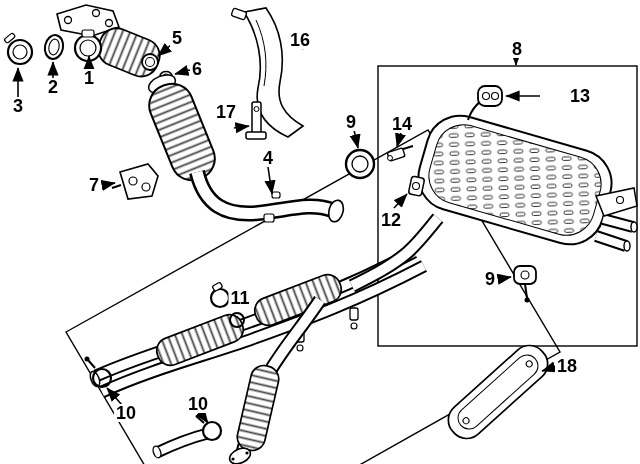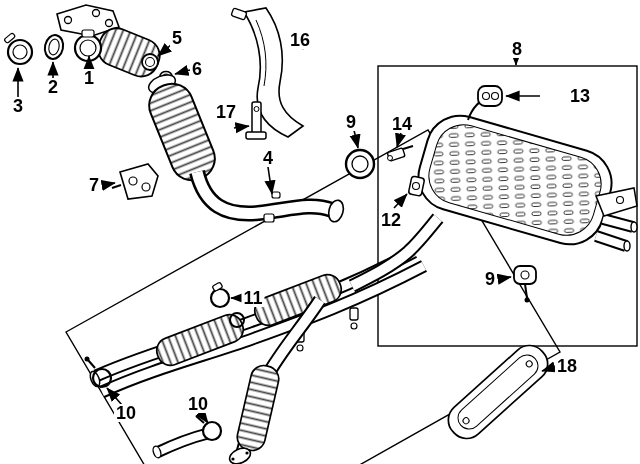--- a/index.html
+++ b/index.html
@@ -238,21 +238,21 @@
 <div class="callout" style="left:53px;top:87px">2</div>
 <div class="callout" style="left:18px;top:106px">3</div>
 <div class="callout" style="left:268px;top:158px">4</div>
 <div class="callout" style="left:177px;top:38px">5</div>
 <div class="callout" style="left:197px;top:69px">6</div>
 <div class="callout" style="left:94px;top:185px">7</div>
 <div class="callout" style="left:517px;top:49px">8</div>
 <div class="callout" style="left:351px;top:122px">9</div>
 <div class="callout" style="left:126px;top:413px">10</div>
 <div class="callout" style="left:198px;top:404px">10</div>
-<div class="callout" style="left:253px;top:298px">11</div>
+<div class="callout" style="left:240px;top:298px">11</div>
 <div class="callout" style="left:391px;top:220px">12</div>
 <div class="callout" style="left:580px;top:96px">13</div>
 <div class="callout" style="left:402px;top:124px">14</div>
 <div class="callout" style="left:490px;top:279px">9</div>
 <div class="callout" style="left:300px;top:40px">16</div>
 <div class="callout" style="left:226px;top:112px">17</div>
 <div class="callout" style="left:567px;top:366px">18</div>
 
 </div>
 

